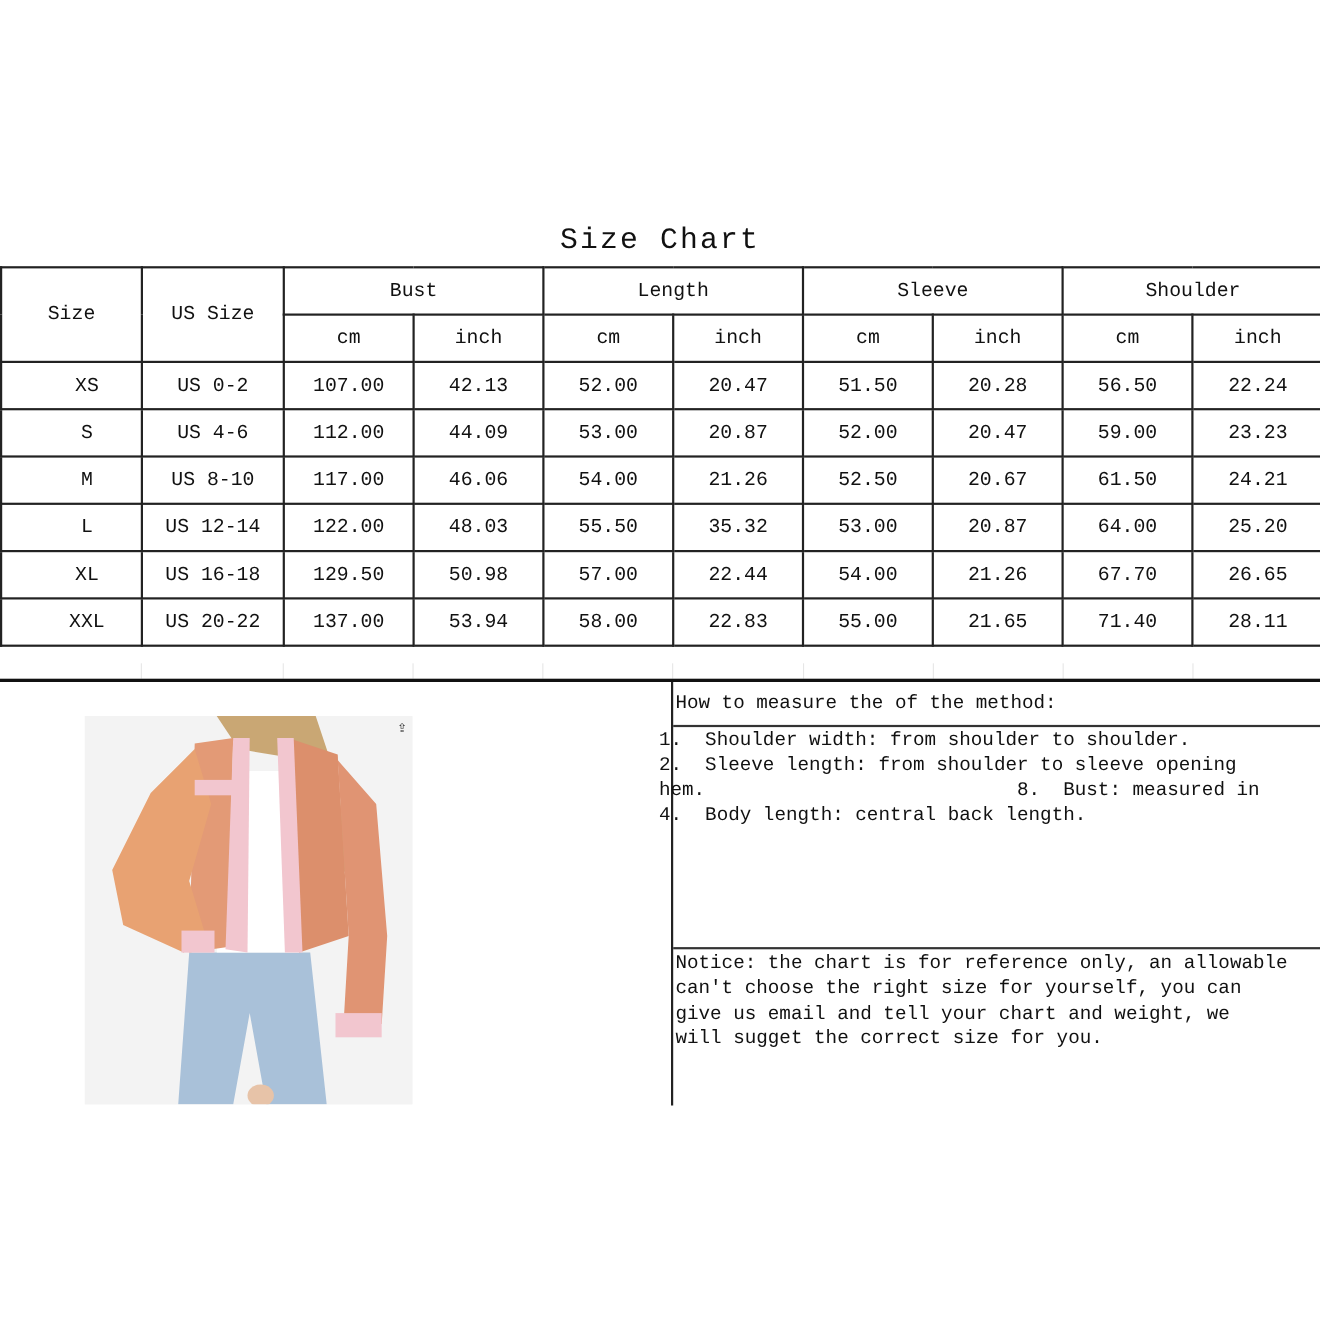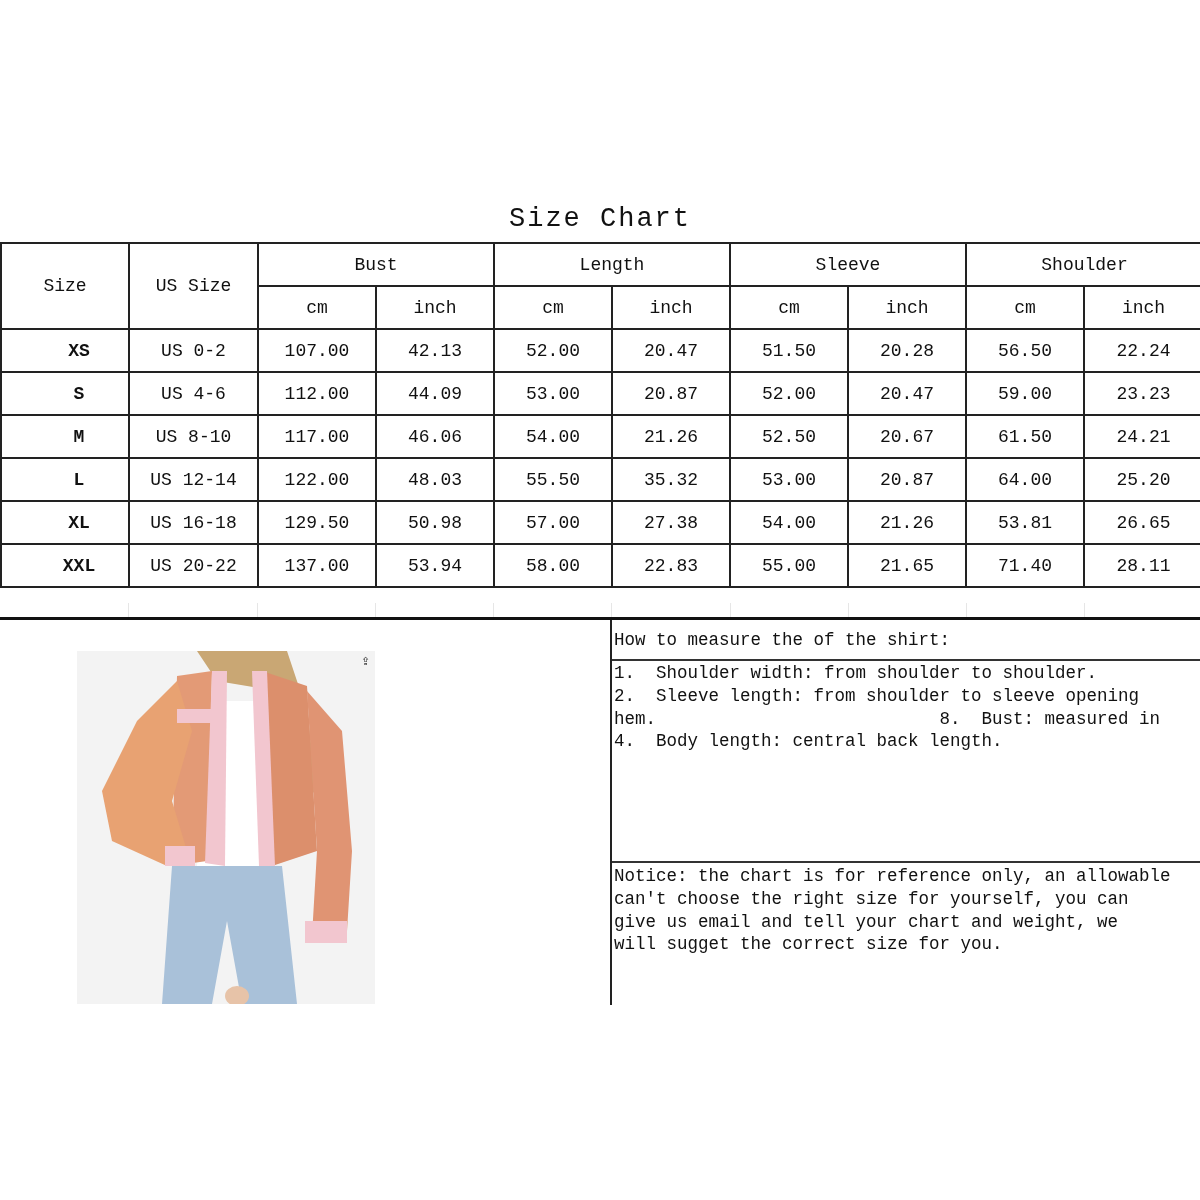--- a/index.html
+++ b/index.html
@@ -4,21 +4,21 @@
 <style>
   html, body { margin: 0; padding: 0; background: #ffffff; }
   body { width: 1200px; height: 1200px; position: relative; overflow: hidden;
          font-family: "Liberation Mono", "DejaVu Sans Mono", monospace; color: #111; }
   .title { position: absolute; top: 204px; left: 0; width: 1200px; text-align: center;
            font-family: Liberation Mono, monospace; font-size: 27px; letter-spacing: 2px; color: #111; }
   table.size { position: absolute; top: 242px; left: 0; width: 1202px; border-collapse: collapse; table-layout: fixed; }
   table.size td, table.size th { border: 2px solid #222; text-align: center; font-weight: normal;
            font-size: 18px; height: 41px; padding: 0; font-family: "Liberation Mono", "DejaVu Sans Mono", monospace; }
   table.size th.hdr { height: 41px; margin-top: 40px; }
-  table.size td.sz { font-weight: bold; padding-left: 28px; }
+  table.size td.sz { font-weight: normal; padding-left: 28px; }
   .gap-row { position: absolute; top: 603px; left: 0; width: 1200px; height: 14px; }
   .gap-row span { position: absolute; top: 0; height: 14px; border-left: 1px solid #e6e6e6; }
   .thick-line { position: absolute; top: 617px; left: 0; width: 1200px; height: 3px; background: #111; }
   .photo { position: absolute; left: 77px; top: 651px; width: 298px; height: 353px; background: #f3f3f3; overflow: hidden; }
   .vline { position: absolute; left: 610px; top: 620px; width: 2px; height: 385px; background: #222; }
   .text-panel { position: absolute; left: 614px; top: 620px; width: 586px; }
   .text-panel .line { font-size: 17.5px; line-height: 22.8px; white-space: pre; font-family: "Liberation Mono", "DejaVu Sans Mono", monospace; }
   .hr1 { position: absolute; left: 612px; top: 659px; width: 588px; height: 2px; background: #333; }
   .hr2 { position: absolute; left: 612px; top: 861px; width: 588px; height: 2px; background: #333; }
   .how-head { position: absolute; left: 614px; top: 630px; font-size: 17.5px; white-space: pre; }
@@ -111,24 +111,24 @@
         <td>20.87</td>
         <td>64.00</td>
         <td>25.20</td>
       </tr>
       <tr>
         <td class="sz">XL</td>
         <td>US 16-18</td>
         <td>129.50</td>
         <td>50.98</td>
         <td>57.00</td>
-        <td>27.38</td>
+        <td>22.44</td>
         <td>54.00</td>
         <td>21.26</td>
-        <td>53.81</td>
+        <td>67.70</td>
         <td>26.65</td>
       </tr>
       <tr>
         <td class="sz">XXL</td>
         <td>US 20-22</td>
         <td>137.00</td>
         <td>53.94</td>
         <td>58.00</td>
         <td>22.83</td>
         <td>55.00</td>
@@ -174,23 +174,23 @@
     <rect x="100" y="58" width="35" height="14" fill="#f2c6cf"></rect>
     <rect x="228" y="270" width="42" height="22" fill="#f2c6cf"></rect>
     <rect x="88" y="195" width="30" height="20" fill="#f2c6cf"></rect>
 
     <ellipse cx="160" cy="345" rx="12" ry="10" fill="#e7c3a8"></ellipse>
     <text x="284" y="14" font-size="11" fill="#333" font-family="DejaVu Sans, sans-serif">⇪</text>
   </svg>
 </div>
 
 <div class="vline"></div>
-<div class="how-head">How to measure the of the shirt:</div>
+<div class="how-head">How to measure the of the method:</div>
 <div class="hr1"></div>
-<div class="how-list text-panel" style="position:absolute;left:614px;top:662px;">
+<div class="how-list text-panel" style="position:absolute;left:599px;top:662px;">
   <div class="line">1.  Shoulder width: from shoulder to shoulder.</div>
   <div class="line">2.  Sleeve length: from shoulder to sleeve opening</div>
   <div class="line">hem.                           8.  Bust: measured in</div>
   <div class="line">4.  Body length: central back length.</div>
 </div>
 <div class="hr2"></div>
 <div class="notice text-panel" style="position:absolute;left:614px;top:865px;">
   <div class="line">Notice: the chart is for reference only, an allowable</div>
   <div class="line">can't choose the right size for yourself, you can</div>
   <div class="line">give us email and tell your chart and weight, we</div>

